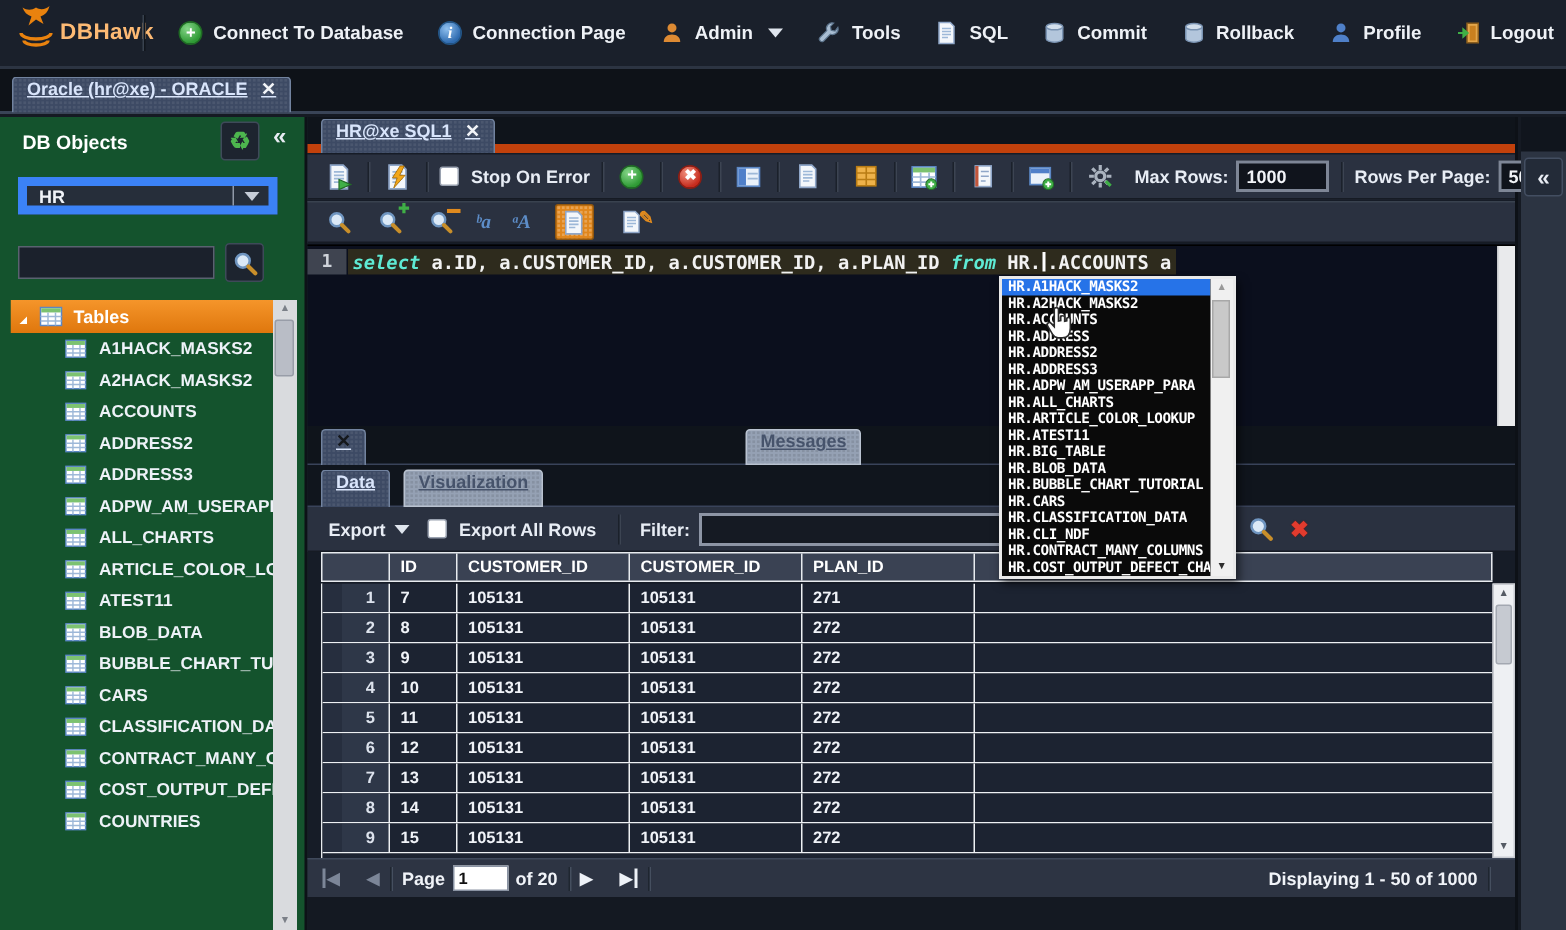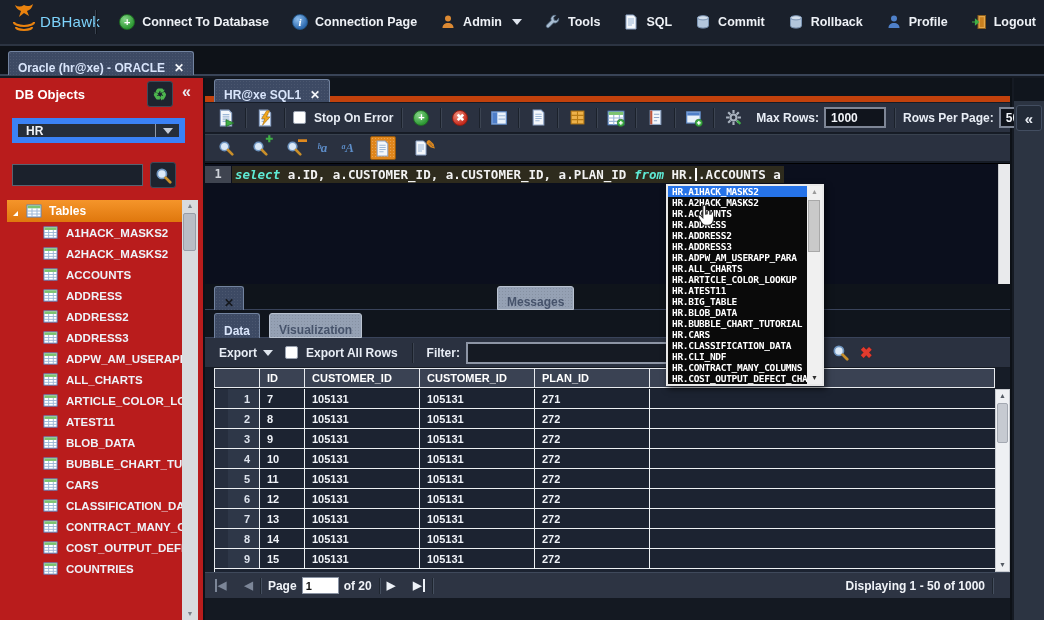--- a/index.html
+++ b/index.html
@@ -8,44 +8,44 @@
     position:relative; width:1044px; height:620px; overflow:hidden;
     background:#151a23; font-family:"Liberation Sans",sans-serif;
     -webkit-font-smoothing:antialiased;
   }
   .dots { background-image:radial-gradient(rgba(255,255,255,.05) 1px, transparent 1px); background-size:3px 3px; }
 
   
   .topbar { position:absolute; left:0; top:0; width:1044px; height:46px;
     background:#1a202b; border-bottom:2px solid #2c3442; display:flex; align-items:center; }
   .brand { position:absolute; left:10px; top:4px; display:flex; align-items:flex-end; gap:2px; }
-  .brand-text { color:#7dd3fc; font-weight:normal; font-size:15px; letter-spacing:.3px; padding-bottom:4px; }
+  .brand-text { color:#fdba74; font-weight:bold; font-size:15px; letter-spacing:.3px; padding-bottom:4px; }
   .menu { position:absolute; right:8px; top:0; height:44px; display:flex; align-items:center; gap:23px; }
   .msep { width:1px; height:24px; background:#39424f; box-shadow:1px 0 0 #10151c; }
   .mitem { display:flex; align-items:center; gap:7px; color:#eef1f6; font-weight:bold; font-size:12.5px; cursor:default; }
   .caret-down { width:0; height:0; border-left:5px solid transparent; border-right:5px solid transparent; border-top:6px solid #dfe5ee; margin-left:3px; }
   .cicon { width:16px; height:16px; border-radius:50%; display:inline-flex; align-items:center; justify-content:center;
     font-weight:bold; font-size:11px; color:#fff; line-height:1; }
   .cicon.green { background:radial-gradient(circle at 35% 30%, #86d689, #2f9a35 70%); border:1px solid #1f6b24; }
   .cicon.blue  { background:radial-gradient(circle at 35% 30%, #8fc0ef, #2f6bb0 70%); border:1px solid #235688; font-family:"Liberation Serif",serif; font-style:italic; }
   .cicon.redx  { background:radial-gradient(circle at 35% 30%, #f2927f, #c62c1e 70%); border:1px solid #8f1d12; font-size:10px; }
   .ic { display:inline-block; vertical-align:middle; }
 
   
   .wintab-strip { position:absolute; left:0; top:46px; width:1044px; height:30px;
     background:#0e1218; border-bottom:2px solid #394457; }
-  .tab { position:absolute; height:24px; display:flex; align-items:flex-end; gap:9px; padding:0 9px;
+  .tab { position:absolute; height:24px; display:flex; align-items:flex-start; gap:9px; padding:0 9px;
     background:#3d4a64; border:1px solid #72839f; border-bottom:none; border-radius:3px 3px 0 0;
     color:#d9e5fb; font-weight:bold; font-size:12px; cursor:default;
-    background-image:radial-gradient(rgba(255,255,255,.07) 1px, transparent 1px); background-size:3px 3px; }
+    background-image:radial-gradient(rgba(255,255,255,.07) 1px, transparent 1px); background-size:3px 3px;text-decoration:underline; }
   .tab .x { color:#f2f4f8; font-size:12px; font-weight:bold; cursor:pointer; }
   .oracle-tab { left:8px; top:5px; }
 
   
-  .sidebar { position:absolute; left:0; top:78px; width:205px; height:542px; background:#b91c1c; overflow:hidden; border-right:2px solid #0d1117; }
+  .sidebar { position:absolute; left:0; top:78px; width:205px; height:542px; background:#14532d; overflow:hidden; border-right:2px solid #0d1117; }
   .sb-title { position:absolute; left:15px; top:9px; color:#ffffff; font-weight:bold; font-size:13px; }
   .sb-btn { position:absolute; width:26px; height:26px; background:#1d242f; border:1px solid #3e4a59; border-radius:3px;
     display:flex; align-items:center; justify-content:center; cursor:pointer; }
   .refresh-btn { left:147px; top:3px; color:#4db54e; font-size:16px; font-weight:bold; }
   .sb-collapse { position:absolute; left:182px; top:5px; color:#e8ecf3; font-size:16px; font-weight:bold; cursor:pointer; }
   .schema-select { position:absolute; left:12px; top:40px; width:173px; height:25px; background:#262e3a;
     border:6px solid #3b82f6; display:flex; align-items:center; cursor:pointer; }
   .schema-select .val { flex:1; color:#f0f3f8; font-weight:bold; font-size:12px; padding-left:8px; }
   .schema-select .arrow-box { width:24px; height:100%; border-left:1px solid #9099a8; display:flex; align-items:center; justify-content:center; }
   .tri-down { width:0; height:0; border-left:5px solid transparent; border-right:5px solid transparent; border-top:6px solid #c6cdd8; }
@@ -359,26 +359,20 @@
           <div class="titem">
           <svg class="ic" width="15" height="15" style="flex:none">
               <use href="#i-table"></use>
             </svg>
           <span>ACCOUNTS</span>
         </div>
           <div class="titem">
           <svg class="ic" width="15" height="15" style="flex:none">
               <use href="#i-table"></use>
             </svg>
-          <span>ADDRESS</span>
-        </div>
-          <div class="titem">
-          <svg class="ic" width="15" height="15" style="flex:none">
-              <use href="#i-table"></use>
-            </svg>
           <span>ADDRESS2</span>
         </div>
           <div class="titem">
           <svg class="ic" width="15" height="15" style="flex:none">
               <use href="#i-table"></use>
             </svg>
           <span>ADDRESS3</span>
         </div>
           <div class="titem">
           <svg class="ic" width="15" height="15" style="flex:none">

